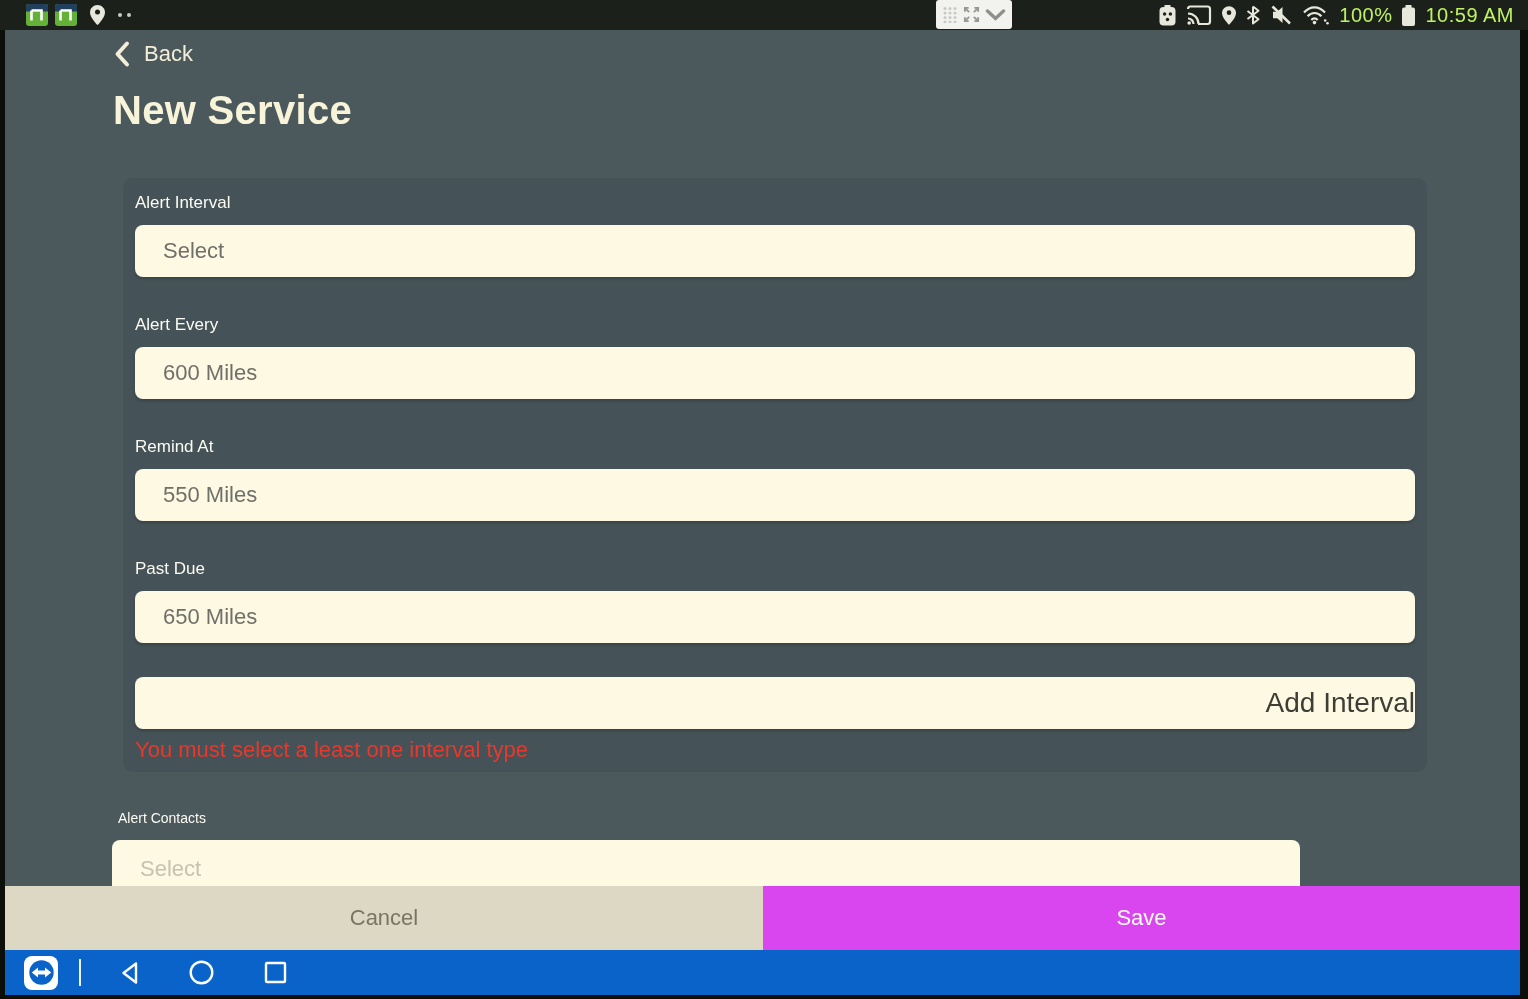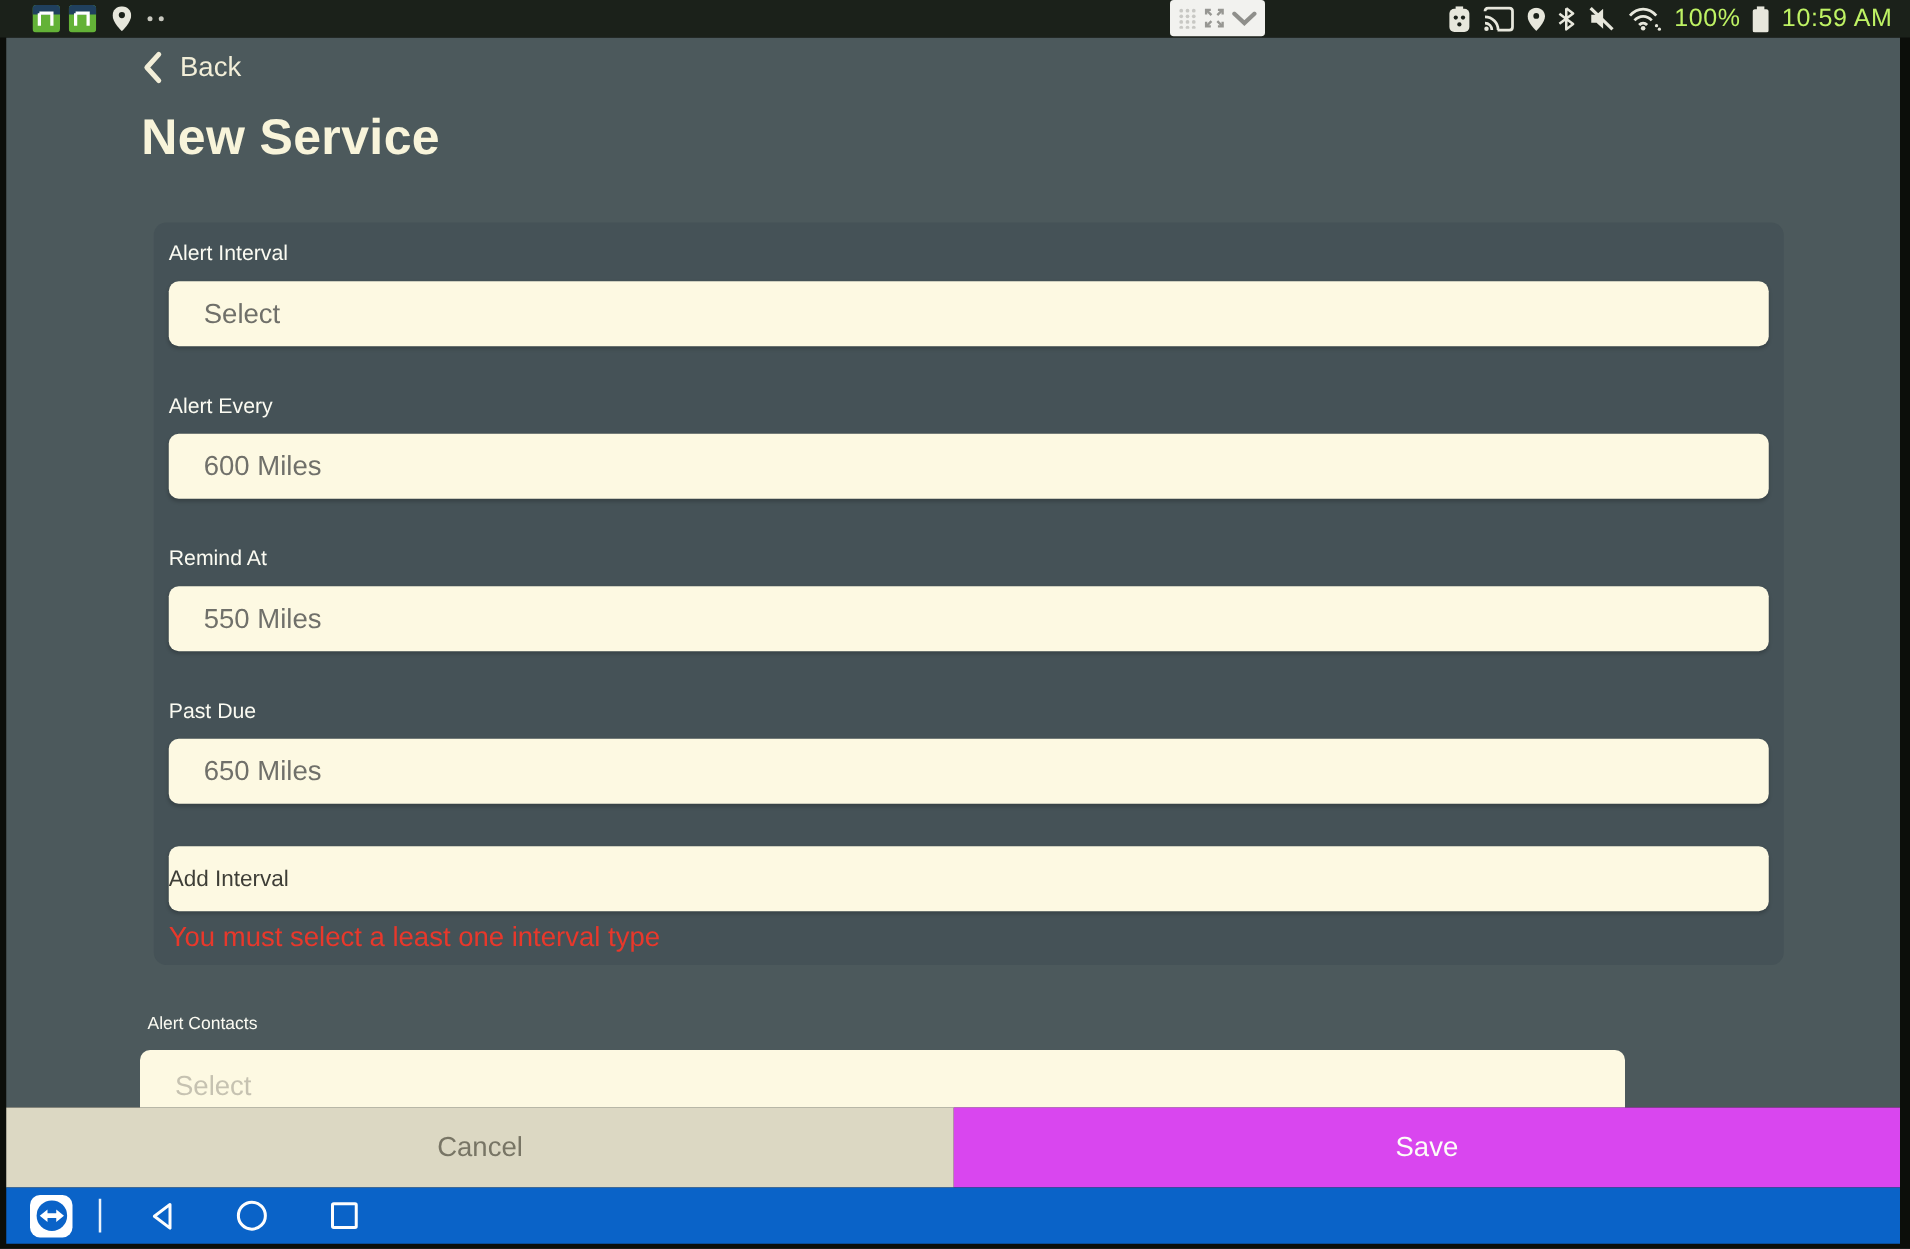--- a/index.html
+++ b/index.html
@@ -46,21 +46,21 @@
   }
   .f-label{font-size:17px;line-height:20px;color:#fbfbf2;margin-top:38px;}
   .f-label.first{margin-top:15px;}
   .f-input{
     margin-top:12px;height:52px;background:#fdf9e2;border-radius:8px;
     font-size:22px;color:#70706a;line-height:52px;padding-left:28px;
     box-shadow:0 2px 3px rgba(0,0,0,.18);cursor:pointer;
   }
   .add-btn{
     margin-top:34px;height:52px;background:#fdf9e2;border-radius:8px;
-    font-size:18px;color:#3e3e37;line-height:52px;text-align:left;
+    font-size:28px;color:#3e3e37;line-height:52px;text-align:right;
     box-shadow:0 2px 3px rgba(0,0,0,.18);cursor:pointer;
   }
   .error-text{margin-top:9px;font-size:22px;line-height:24px;color:#e8382b;}
   .contacts-label{position:absolute;left:113px;top:780px;font-size:14px;color:#fbfbf2;}
   .contacts-select{
     position:absolute;left:107px;top:810px;width:1188px;height:62px;
     background:#fdf9e2;border-radius:8px;font-size:22px;color:#c6c2b1;
     line-height:58px;padding-left:28px;box-sizing:border-box;cursor:pointer;
   }
   

